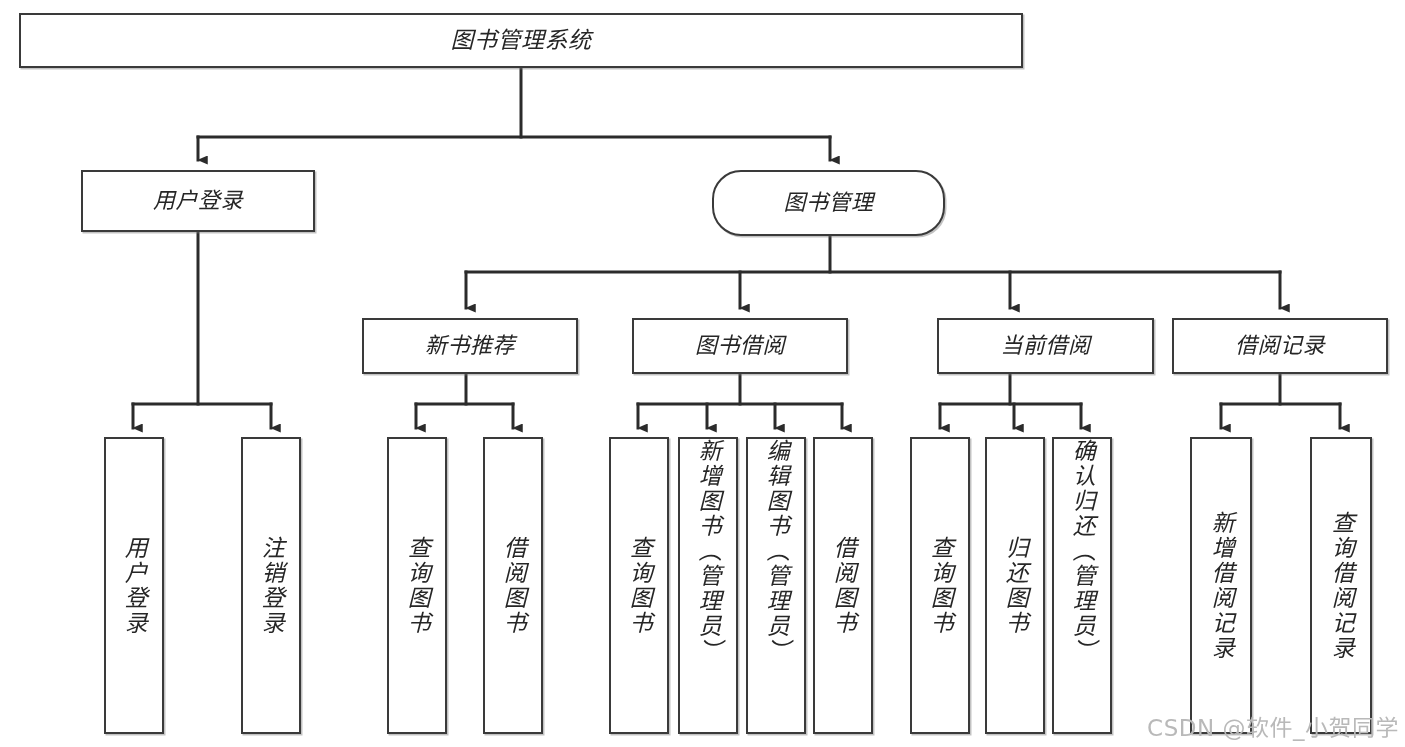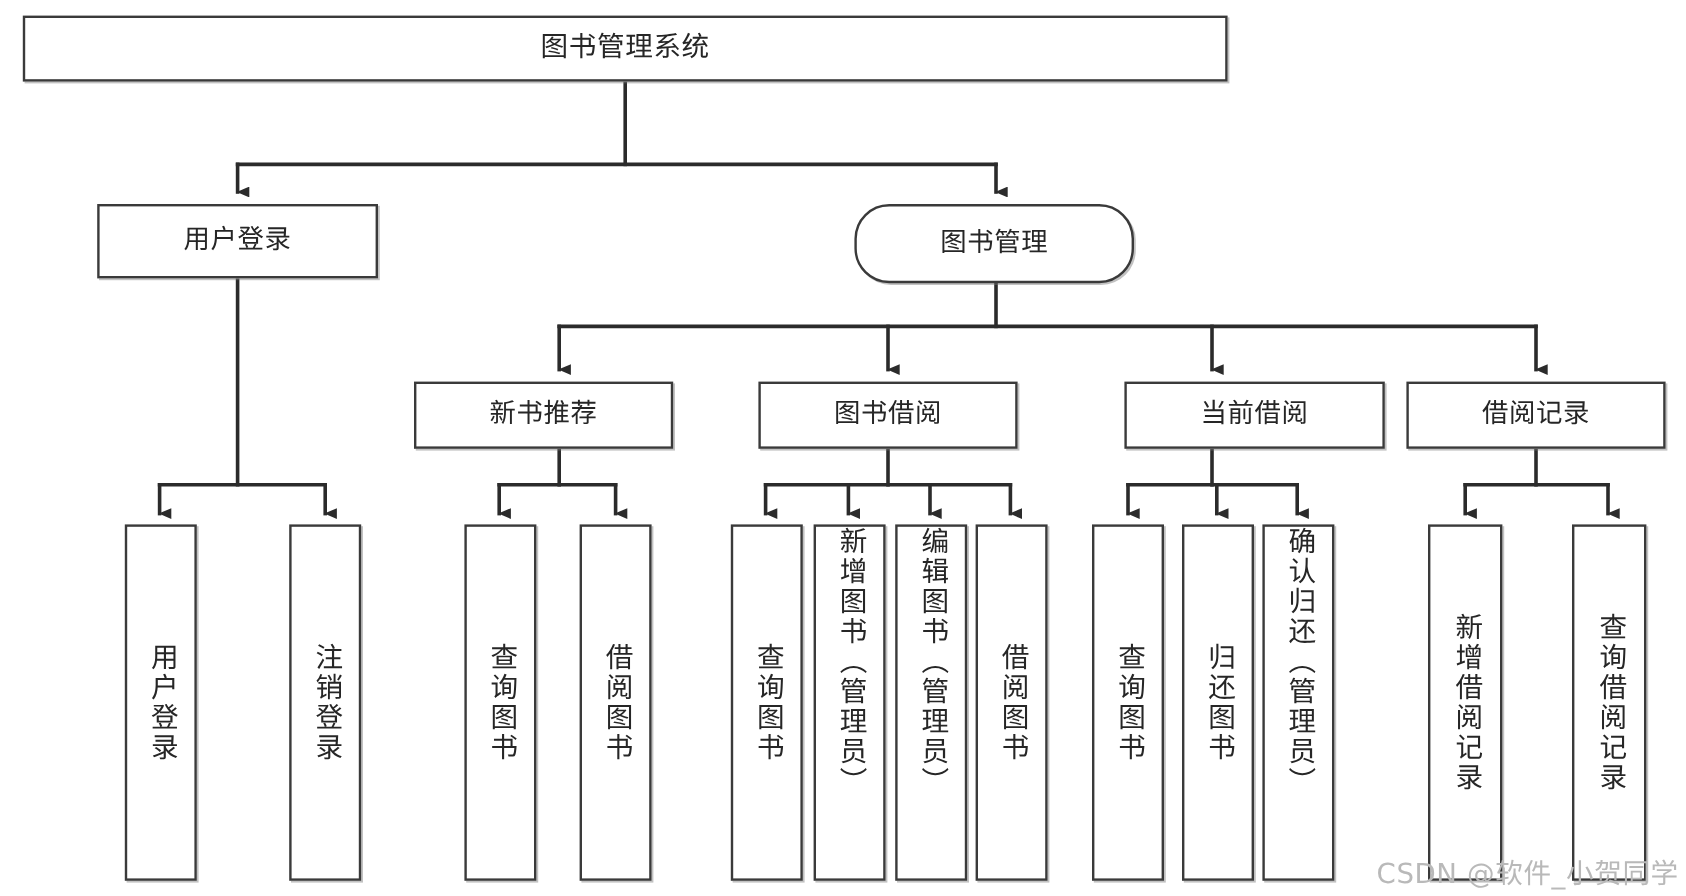--- a/index.html
+++ b/index.html
@@ -37,20 +37,21 @@
     justify-content: center;
     box-shadow: 1.5px 1.5px 0 rgba(120,120,120,0.45);
   }
   .node .label {
     font-size: 22px;
     line-height: 1.18;
     letter-spacing: 0.5px;
     color: #262626;
     text-align: left;
     white-space: nowrap;
+    font-style: italic;
   }
   .node.root .label { font-size: 23px; }
   .node.leaf {
     align-items: flex-start;
     padding-top: 0;
   }
   .node.leaf .label {
     writing-mode: vertical-rl;
     text-orientation: upright;
     font-size: 23px;
@@ -133,21 +134,21 @@
   </div>
 
   <div class="node" style="left:81px; top:170px; width:234px; height:62px;">
     <span class="label">用户登录</span>
   </div>
 
   <div class="node" style="left:712px; top:170px; width:233px; height:66px;border-radius:29px;">
     <span class="label">图书管理</span>
   </div>
 
-  <div class="node" style="left:345px; top:318px; width:216px; height:56px;">
+  <div class="node" style="left:362px; top:318px; width:216px; height:56px;">
     <span class="label">新书推荐</span>
   </div>
 
   <div class="node" style="left:632px; top:318px; width:216px; height:56px;">
     <span class="label">图书借阅</span>
   </div>
 
   <div class="node" style="left:903px; top:318px; width:217px; height:56px;margin-left:34px;">
     <span class="label">当前借阅</span>
   </div>

